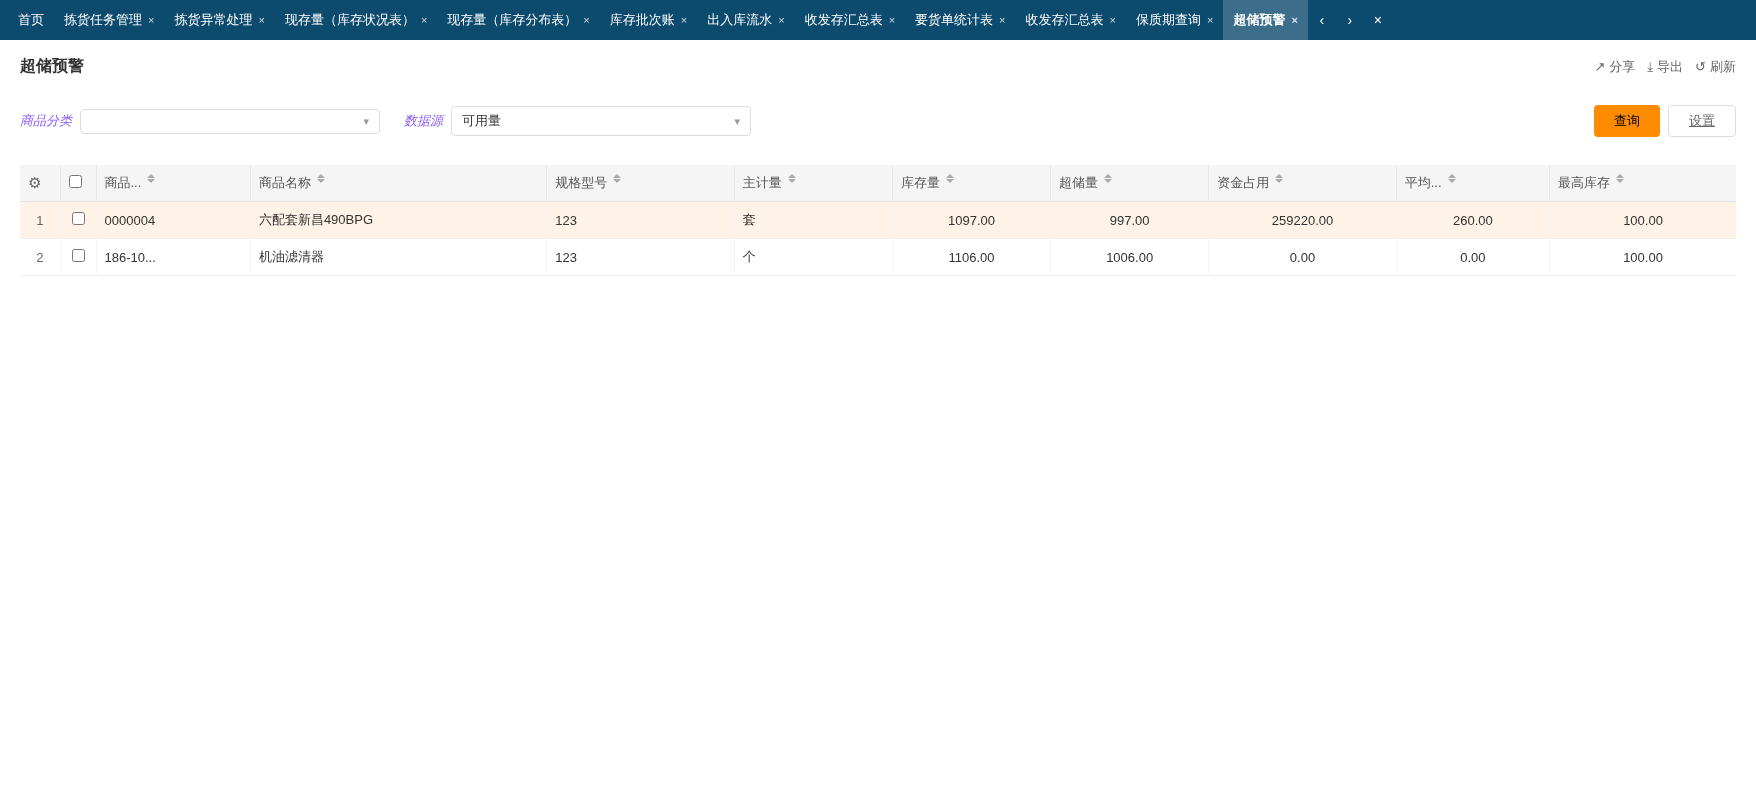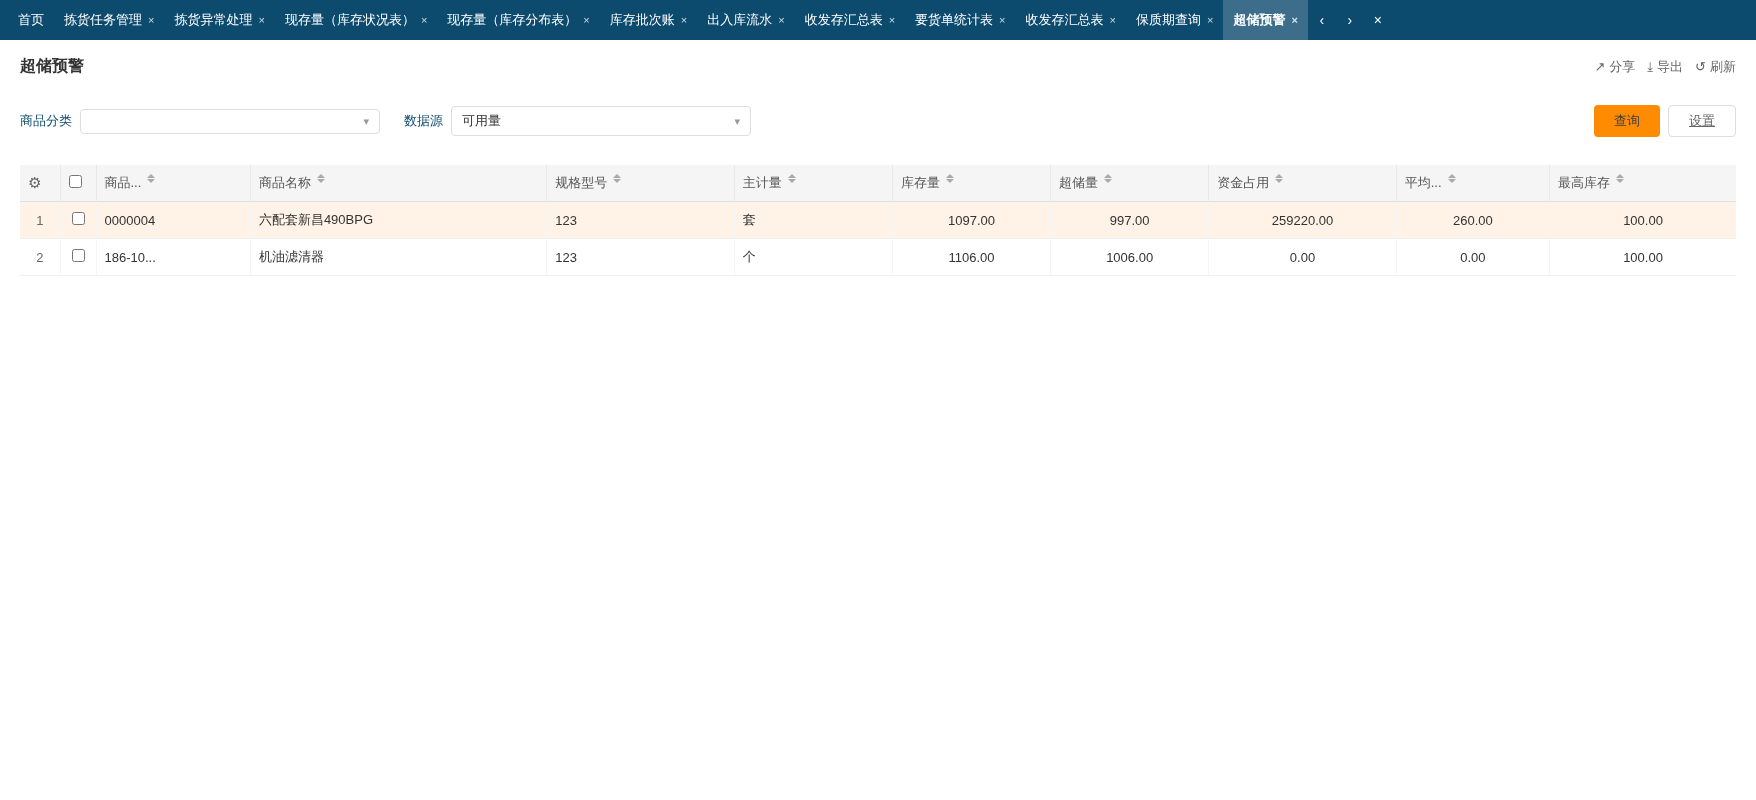--- a/index.html
+++ b/index.html
@@ -83,44 +83,45 @@
       gap: 24px;
       margin-bottom: 16px;
       padding: 12px 0;
     }
     .filter-group {
       display: flex;
       align-items: center;
       gap: 8px;
     }
     .filter-label {
-      color: #0c4a6e;
+      color: #8b5cf6;
       font-size: 13px;
       white-space: nowrap;
+      font-style: italic;
     }
     .filter-select {
       display: flex;
       align-items: center;
       border: 1px solid #ddd;
       border-radius: 4px;
       padding: 5px 10px;
       min-width: 200px;
       cursor: pointer;
       background: #fff;
       justify-content: space-between;
     }
     .filter-select .select-arrow { color: #999; font-size: 11px; }
     .filter-btn-area {
       margin-left: auto;
       display: flex;
       gap: 8px;
     }
     .btn-query {
       background: #ff8c00;
-      color: #404040;
+      color: #000000;
       border: none;
       border-radius: 4px;
       padding: 6px 20px;
       cursor: pointer;
       font-size: 13px;
     }
     .btn-settings {
       background: #fff;
       color: #666;
       border: 1px solid #ddd;

